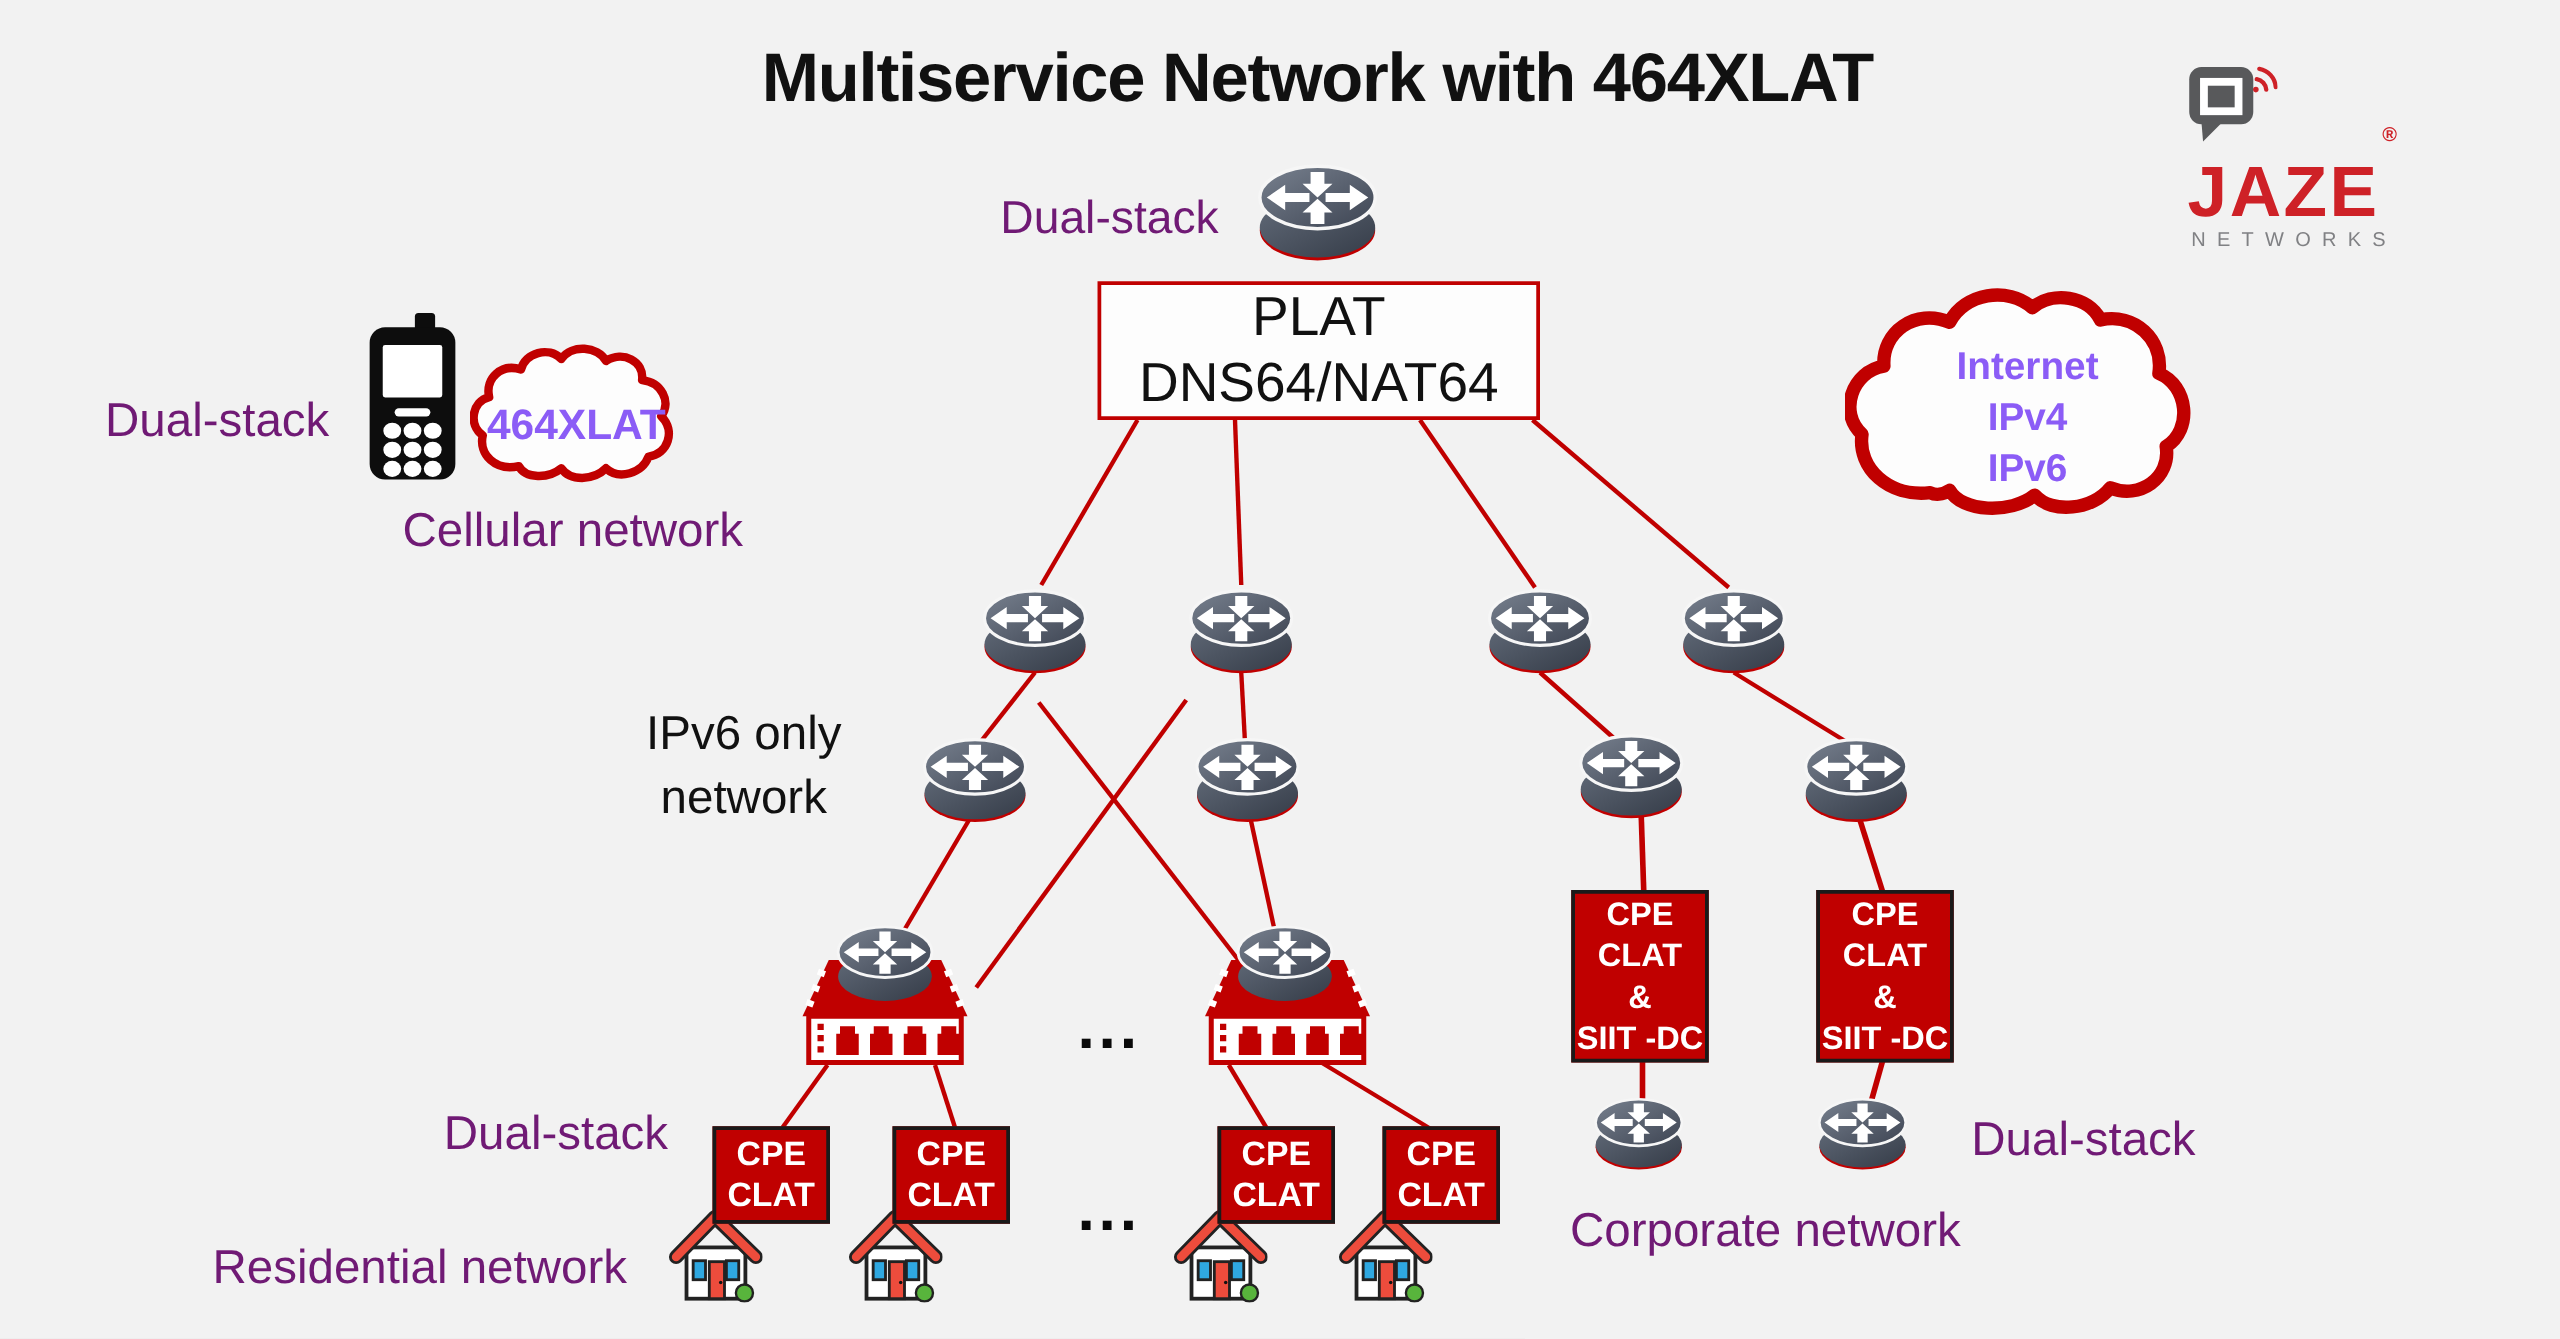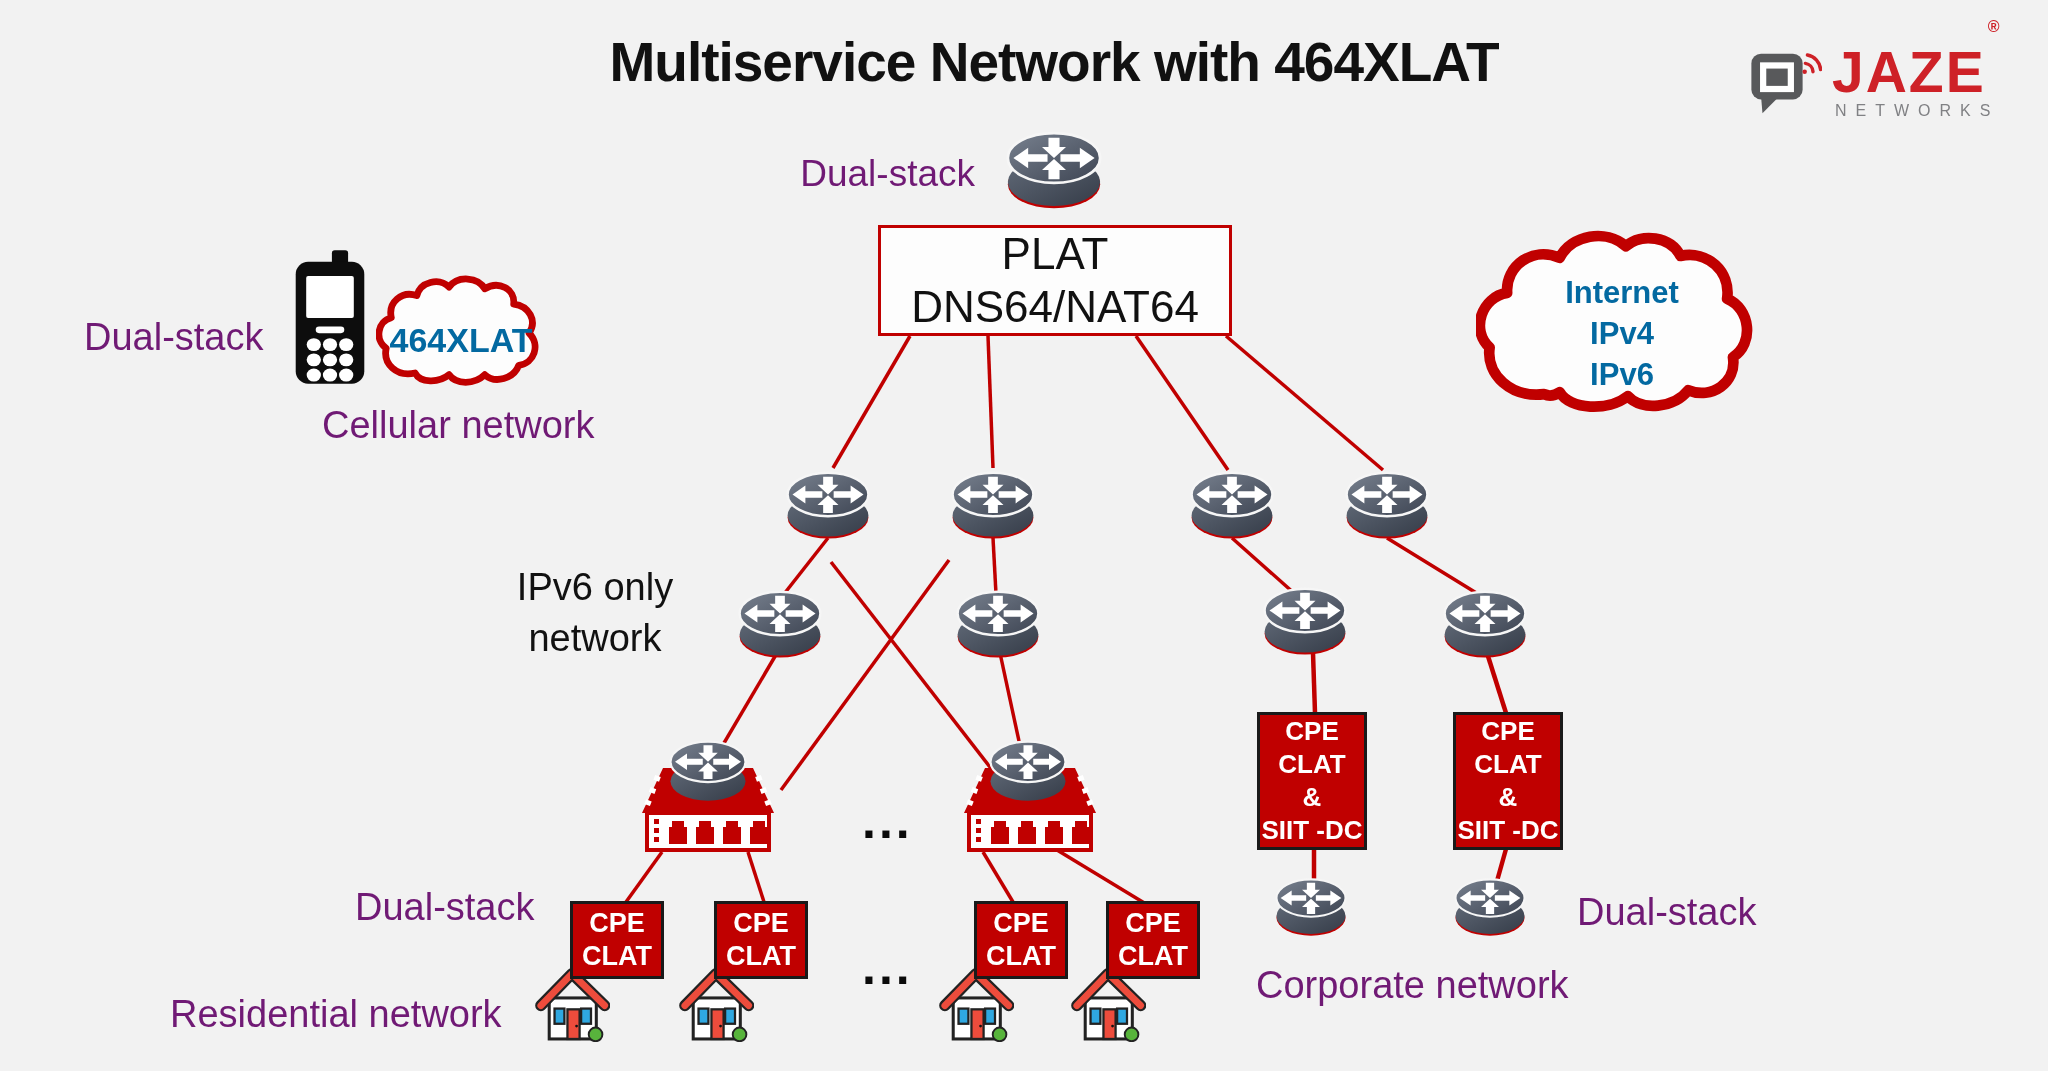--- a/index.html
+++ b/index.html
@@ -30,30 +30,30 @@
     z-index:4; }
 
   .siit-box { width:110px; height:138px; background:#C00000; border:3px solid #1a1a1a;
     box-sizing:border-box; display:flex; flex-direction:column; justify-content:center;
     align-items:center; color:#fff; font-weight:700; font-size:26px; line-height:33px;
     z-index:3; text-align:center; }
 
   .cloud { display:flex; flex-direction:column; align-items:center; justify-content:center;
     text-align:center; z-index:3; }
   .cloud svg { position:absolute; left:0; top:0; width:100%; height:100%; }
-  .cloud .cloud-text { position:relative; font-weight:700; color:#0369a1;text-align:center; }
+  .cloud .cloud-text { position:relative; font-weight:700; color:#8b5cf6;text-align:center; }
   .c464-text { font-size:34px; padding-top:14px; }
   .cnet-text { font-size:31px; line-height:41px; padding-top:14px; }
 
   .ipv6lbl { left:462px; top:534px; width:266px; text-align:center;
     font-size:38px; line-height:51px; color:#111; z-index:3;margin-top:28px; }
 
   .dots { font-size:50px; font-weight:700; letter-spacing:3px; color:#0a0a0a; z-index:3; }
 
-  .logo { left:1750px; top:44px; display:flex; align-items:flex-start; gap:10px; z-index:3; }
+  .logo { left:1750px; top:44px; display:flex; align-items:flex-start; gap:10px; z-index:3;flex-direction:column; }
   .logo-text { display:flex; flex-direction:column; }
   .logo-brand { font-size:57px; font-weight:800; color:#CE2127; letter-spacing:2px;
     line-height:56px; }
   .logo-reg { font-size:16px; font-weight:700; vertical-align:top; position:relative; top:-26px;
     left:2px; color:#CE2127; letter-spacing:0; }
   .logo-sub { font-size:16px; color:#808184; letter-spacing:9px; margin-top:2px; margin-left:3px; }
 </style>
 </head>
 <body>
 

